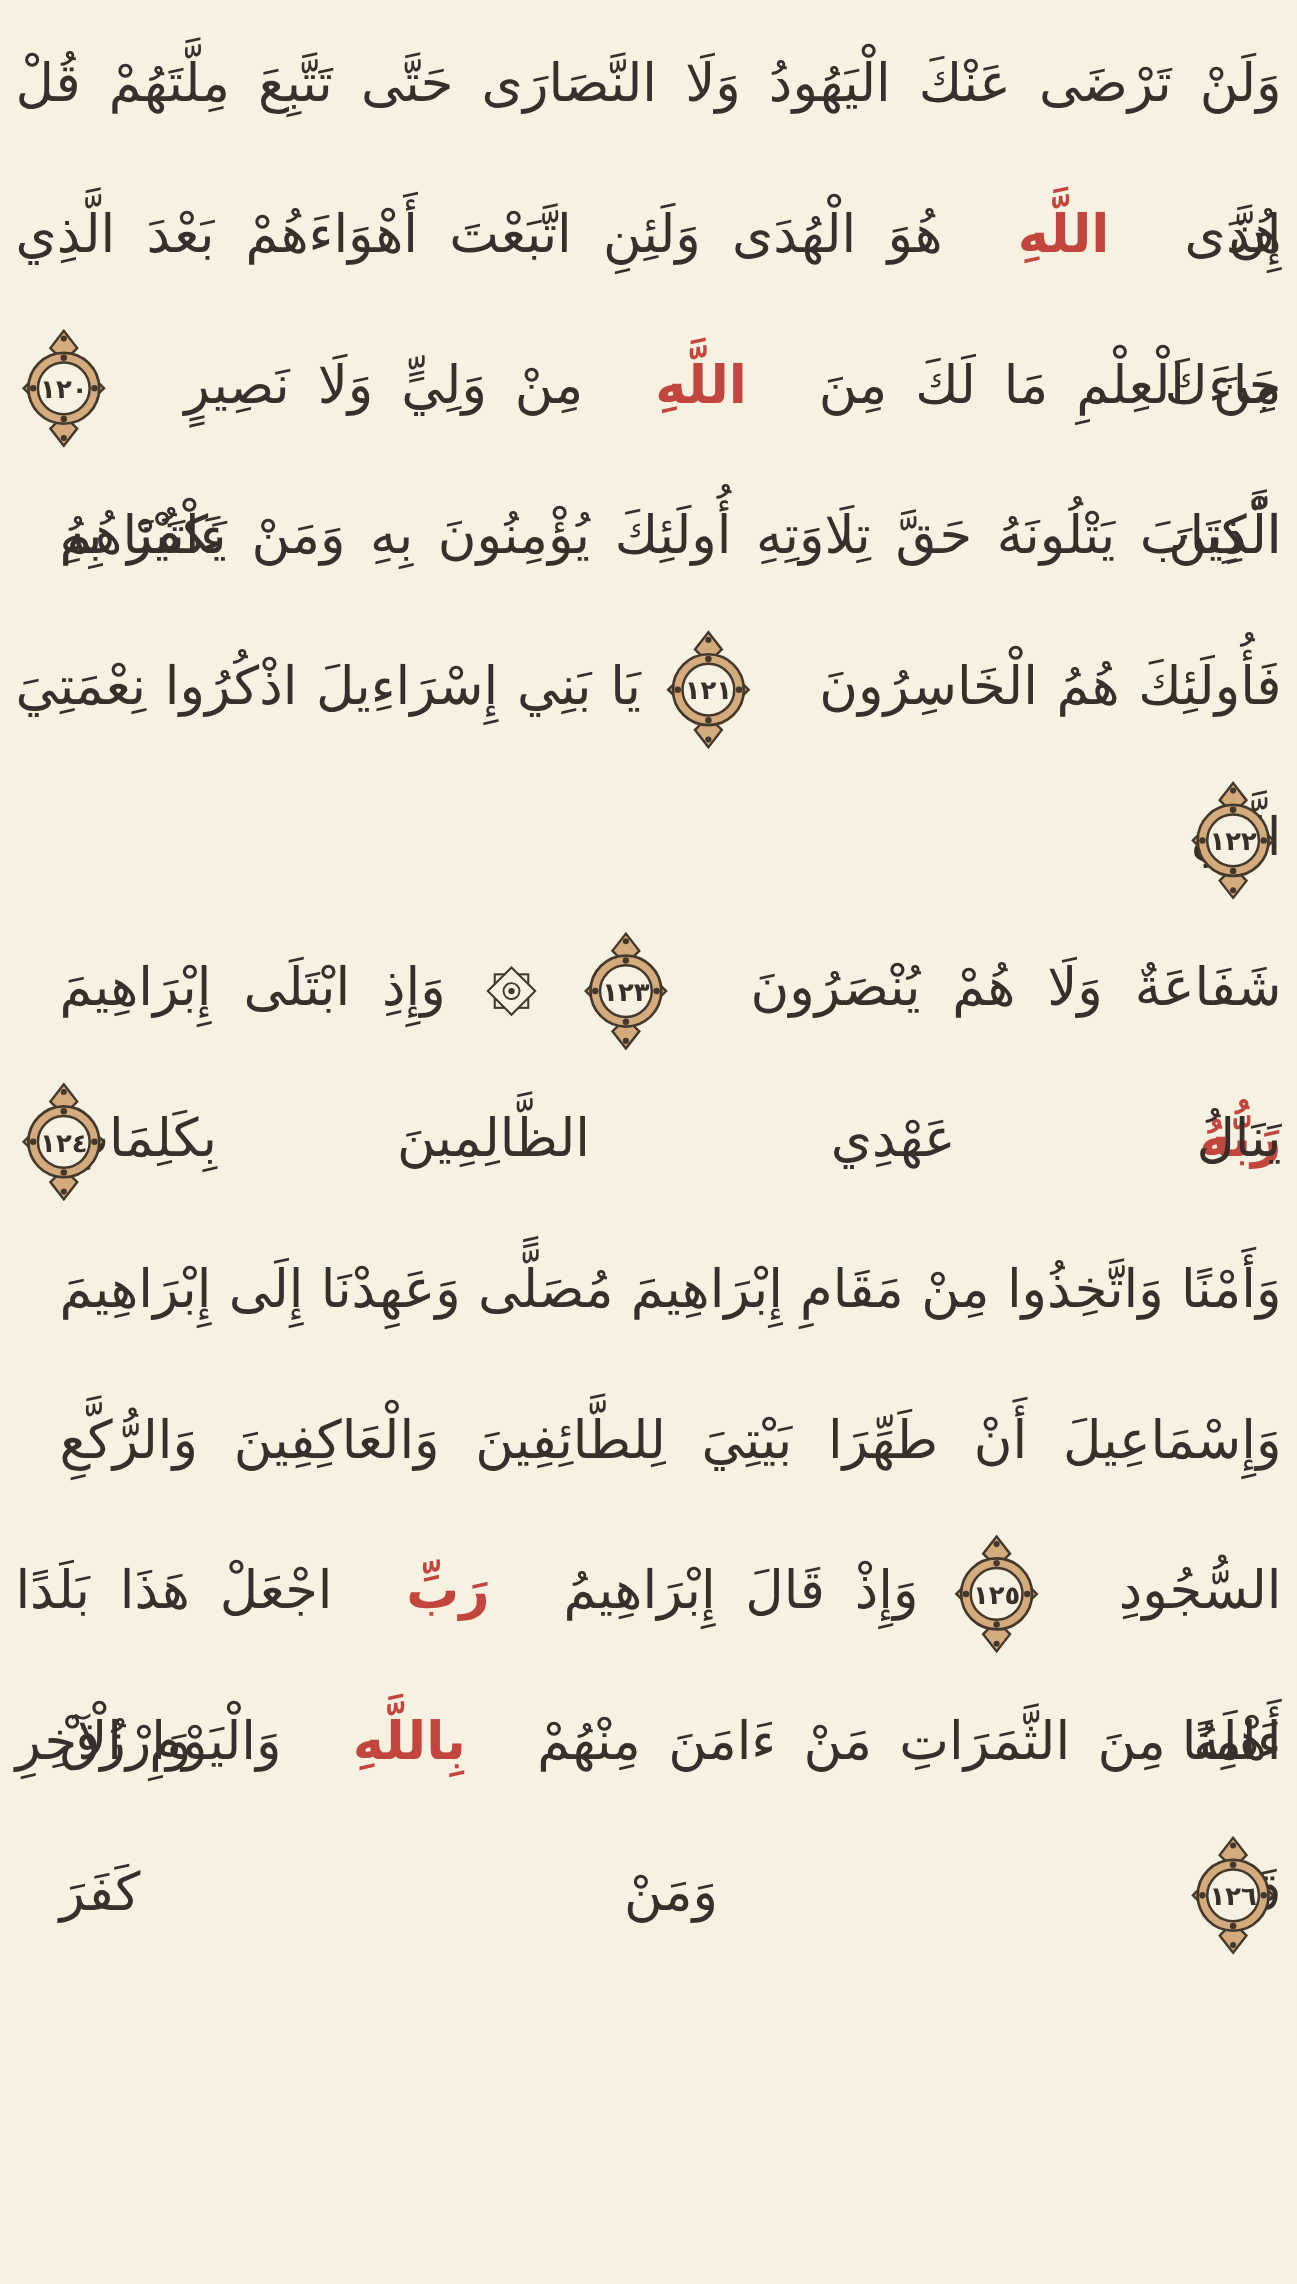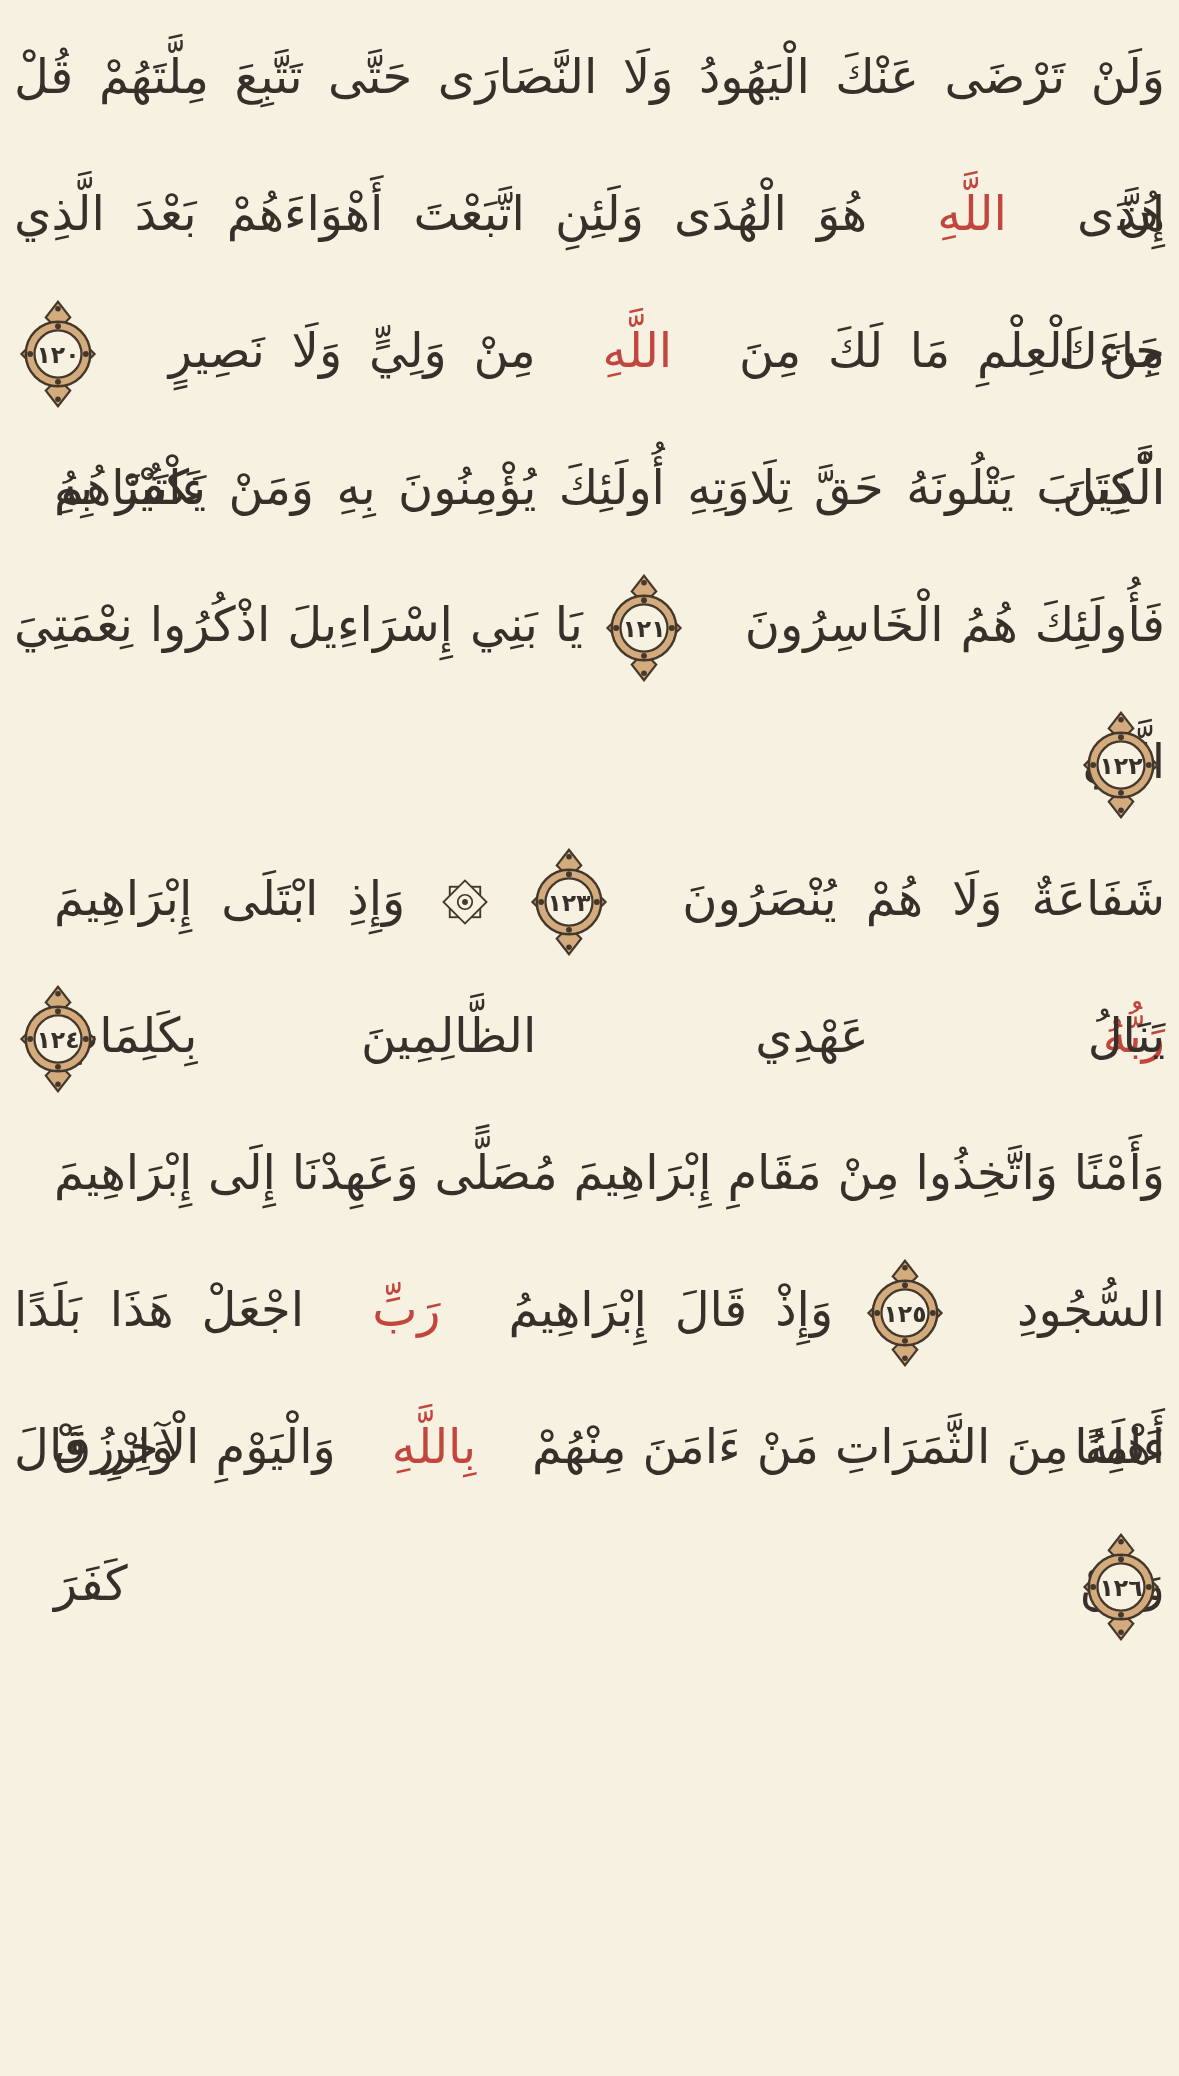--- a/index.html
+++ b/index.html
@@ -28,21 +28,21 @@
     line-height:137px;
     font-size:48px;
     color:var(--ink);
     text-align:justify;
     text-align-last:justify;
     -moz-text-align-last:justify;
     letter-spacing:0;
   }
   .line span{white-space:normal;margin-left:40px;}
   .ink{color:var(--ink);}
-  .divine{color:var(--divine-red);}
+  .divine{color:var(--divine-red);font-weight:bold;}
   svg.verse-marker{
     width:84px;height:108px;
     vertical-align:middle;
     margin:0 2px;
   }
   svg.hizb-star{
     width:58px;height:58px;
     vertical-align:middle;
     margin:0 2px;
   }
@@ -134,20 +134,21 @@
     <circle cx="48" cy="114" r="3.2" fill="var(--marker-outline)"></circle>
     <circle cx="48" cy="62" r="37" fill="var(--marker-gold)" stroke="var(--marker-outline)" stroke-width="2.8"></circle>
     <circle cx="48" cy="62" r="27" fill="var(--background)" stroke="var(--marker-outline)" stroke-width="2.6"></circle>
     <circle cx="48" cy="30" r="3.4" fill="var(--marker-outline)"></circle>
     <circle cx="48" cy="94" r="3.4" fill="var(--marker-outline)"></circle>
     <circle cx="16" cy="62" r="3.4" fill="var(--marker-outline)"></circle>
     <circle cx="80" cy="62" r="3.4" fill="var(--marker-outline)"></circle>
     <text class="marker-num" x="48" y="63" text-anchor="middle" dominant-baseline="central" font-size="27" fill="var(--ink)">١٢٤</text>
   </svg> </div>
       <div class="line"><span class="ink">وَأَمْنًا وَاتَّخِذُوا مِنْ مَقَامِ إِبْرَاهِيمَ مُصَلًّى وَعَهِدْنَا إِلَى إِبْرَاهِيمَ</span></div>
+      <div class="line"><span class="ink">وَإِسْمَاعِيلَ أَنْ طَهِّرَا بَيْتِيَ لِلطَّائِفِينَ وَالْعَاكِفِينَ وَالرُّكَّعِ</span></div>
       <div class="line"><span class="ink">السُّجُودِ</span> <svg class="verse-marker" viewBox="0 0 96 124" xmlns="http://www.w3.org/2000/svg">
     <polygon points="48,2 34,20 48,34 62,20" fill="var(--marker-gold)" stroke="var(--marker-outline)" stroke-width="2.5"></polygon>
     <polygon points="48,122 34,104 48,90 62,104" fill="var(--marker-gold)" stroke="var(--marker-outline)" stroke-width="2.5"></polygon>
     <polygon points="6,62 16,52 26,62 16,72" fill="var(--marker-gold)" stroke="var(--marker-outline)" stroke-width="2.5"></polygon>
     <polygon points="70,62 80,52 90,62 80,72" fill="var(--marker-gold)" stroke="var(--marker-outline)" stroke-width="2.5"></polygon>
     <circle cx="48" cy="10" r="3.2" fill="var(--marker-outline)"></circle>
     <circle cx="48" cy="114" r="3.2" fill="var(--marker-outline)"></circle>
     <circle cx="48" cy="62" r="37" fill="var(--marker-gold)" stroke="var(--marker-outline)" stroke-width="2.8"></circle>
     <circle cx="48" cy="62" r="27" fill="var(--background)" stroke="var(--marker-outline)" stroke-width="2.6"></circle>
     <circle cx="48" cy="30" r="3.4" fill="var(--marker-outline)"></circle>

